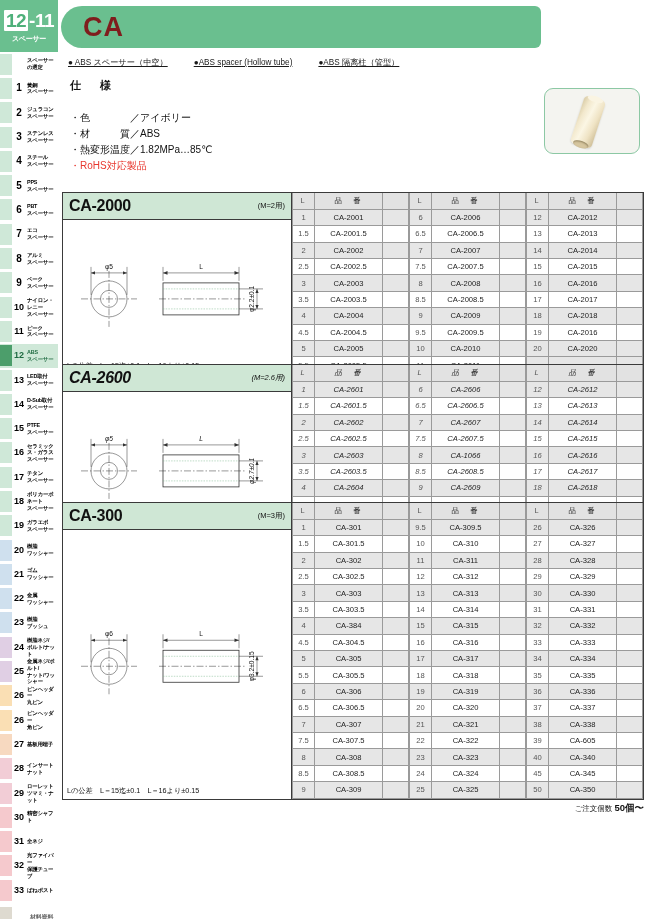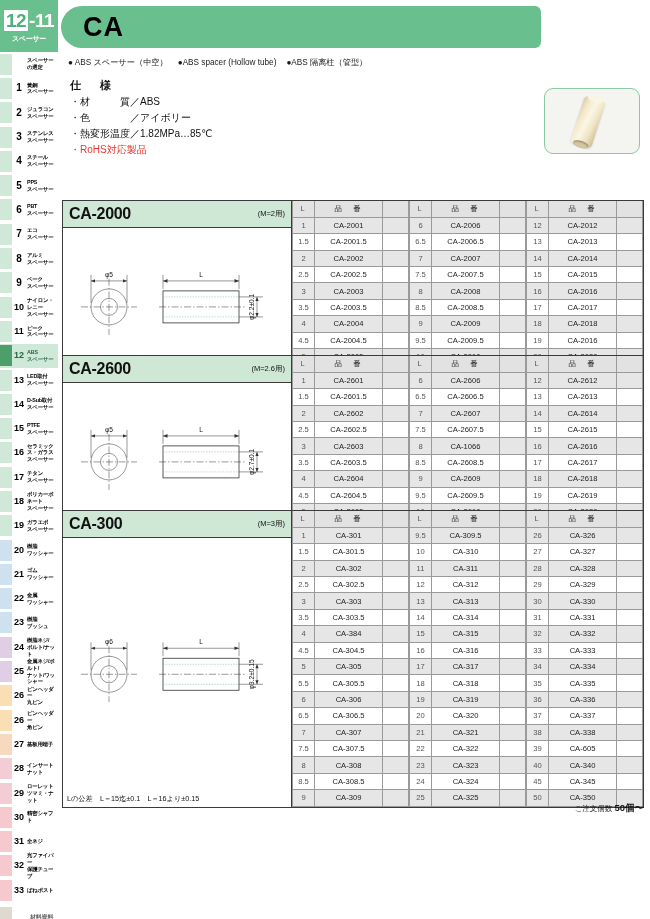--- a/index.html
+++ b/index.html
@@ -76,39 +76,39 @@
   }
 
   .title-bar {
     margin: 6px 0 0 3px;
     width: 480px; height: 42px;
     background: #6abf8f;
     border-radius: 21px 6px 6px 21px;
     display: flex; align-items: center;
   }
   .title-bar .title {
-    color: #000000; font-size: 27px; font-weight: bold;
+    color: #7f1d1d; font-size: 27px; font-weight: bold;
     margin-left: 22px; letter-spacing: 1px;
   }
 
   .bullet-row {
     margin: 9px 0 0 10px;
     font-size: 8.2px; color: #1a1a1a;
-    display: flex; gap: 10px; align-items: baseline;
+    display: flex; gap: 26px; align-items: baseline; text-decoration: underline;
   }
   .bullet-row span { white-space: nowrap; }
 
   .spec-block {
     margin: 9px 0 0 12px;
     font-size: 10px; color: #111;
     line-height: 1.58;
   }
   .spec-title {
     font-size: 11px; font-weight: bold;
-    letter-spacing: 4px; margin-bottom: 0;
+    letter-spacing: 4px; margin-bottom: 16px;
   }
   .spec-line.rohs { color: #e8382f; }
 
   .photo-box {
     position: absolute; right: 10px; top: 88px;
     width: 96px; height: 66px;
     background: #f4f4f0;
     border: 1px solid #8cc8a4;
     border-radius: 9px;
     overflow: hidden;
@@ -134,21 +134,20 @@
     background: #faf4e2; border-radius: 50%;
   }
 
   
   .product {
     position: absolute; left: 4px;
     width: 582px;
     border: 1px solid #3a3a3a;
     background: #fff;
     display: flex;
-    margin-top: 8px;
   }
   .diagram-pane {
     width: 230px;
     border-right: 1px solid #3a3a3a;
     display: flex; flex-direction: column;
   }
   .diagram-head {
     height: 27px; background: #cfe7d5;
     border-bottom: 1px solid #3a3a3a;
     display: flex; align-items: center;
@@ -410,22 +409,22 @@
   </div>
 
   <div class="bullet-row">
     <span>● ABS スペーサー（中空）</span>
     <span>●ABS spacer (Hollow tube)</span>
     <span>●ABS 隔离柱（管型）</span>
   </div>
 
   <div class="spec-block">
     <div class="spec-title">仕　様</div>
+    <div class="spec-line">・色　　　　／アイボリー</div>
     <div class="spec-line">・材　　　質／ABS</div>
-    <div class="spec-line">・色　　　　／アイボリー</div>
     <div class="spec-line">・熱変形温度／1.82MPa…85℃</div>
     <div class="spec-line rohs">・RoHS対応製品</div>
   </div>
 
   <div class="photo-box">
     <div class="tube"></div>
   </div>
 
   <div id="products-area">
       <div class="product" style="top: 192px;">
@@ -657,21 +656,21 @@
               <tr class="blank">
                 <td class="c-l"></td>
                 <td class="c-pn"></td>
                 <td class="c-x"></td>
               </tr>
             </tbody>
           </table>
         </div>
       </div>
       <div class="order-note" style="top: 377px;"><span>ご注文個数 </span><b>50個〜</b></div>
-      <div class="product" style="top: 347px;">
+      <div class="product" style="top: 364px; font-style: italic;">
         <div class="diagram-pane">
           <div class="diagram-head">
             <div class="model">CA-2600</div>
             <div class="mnote">(M=2.6用)</div>
           </div>
           <div class="diagram-body"><svg width="228" height="100%" viewBox="0 0 228 120" preserveAspectRatio="xMidYMid meet">
     <g stroke="#333" stroke-width="0.5" fill="none">
 
       <circle cx="46" cy="62" r="18"></circle>
       <circle cx="46" cy="62" r="8.5"></circle>

